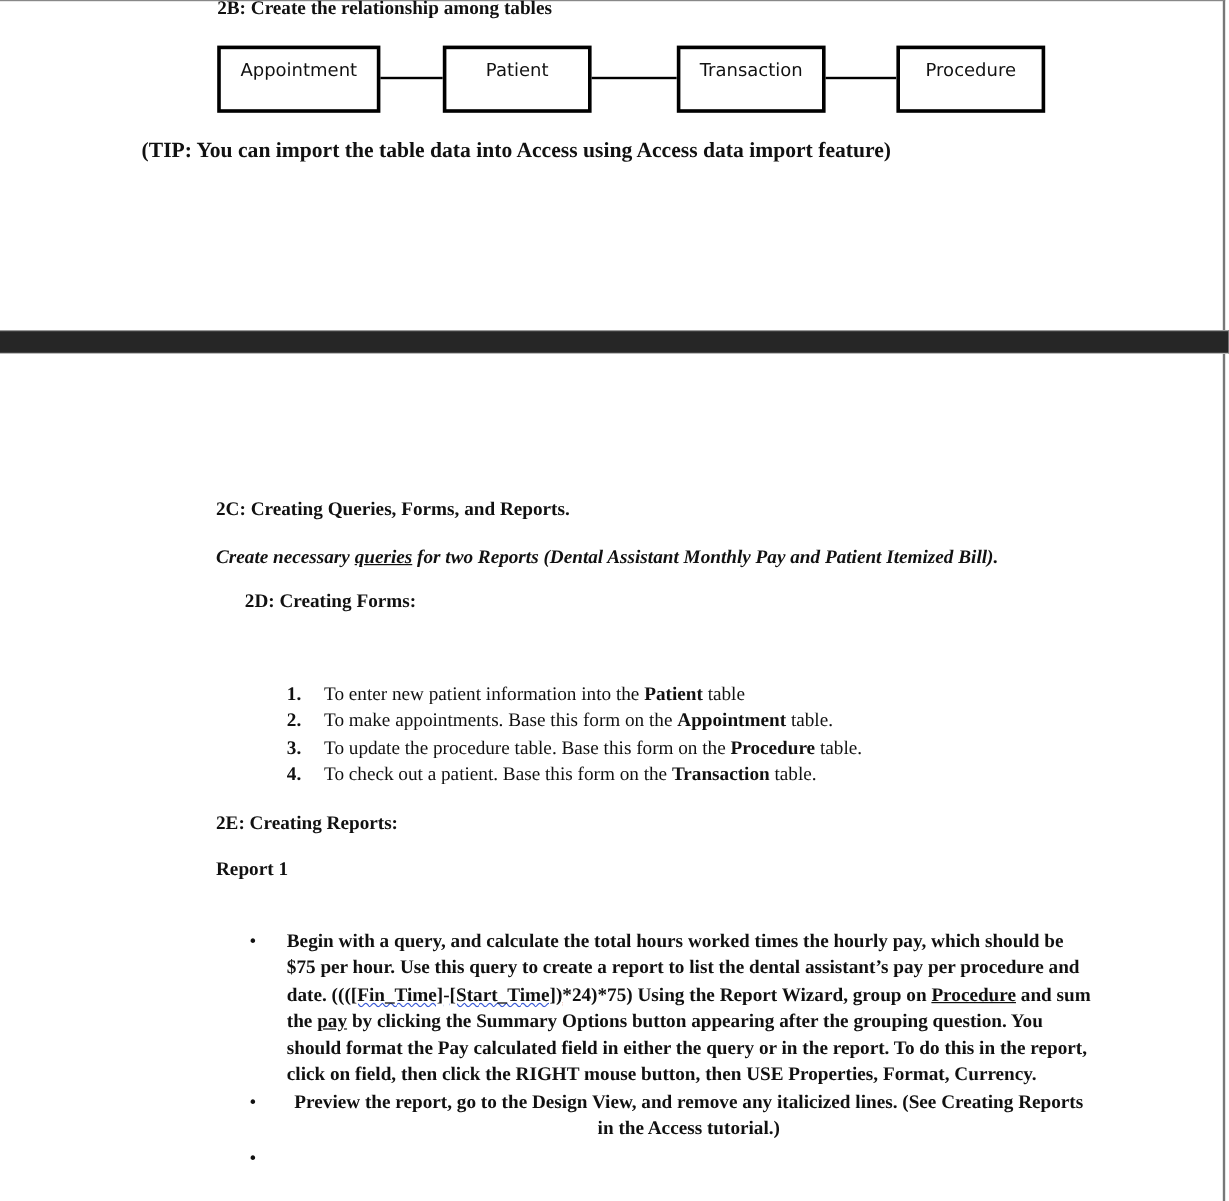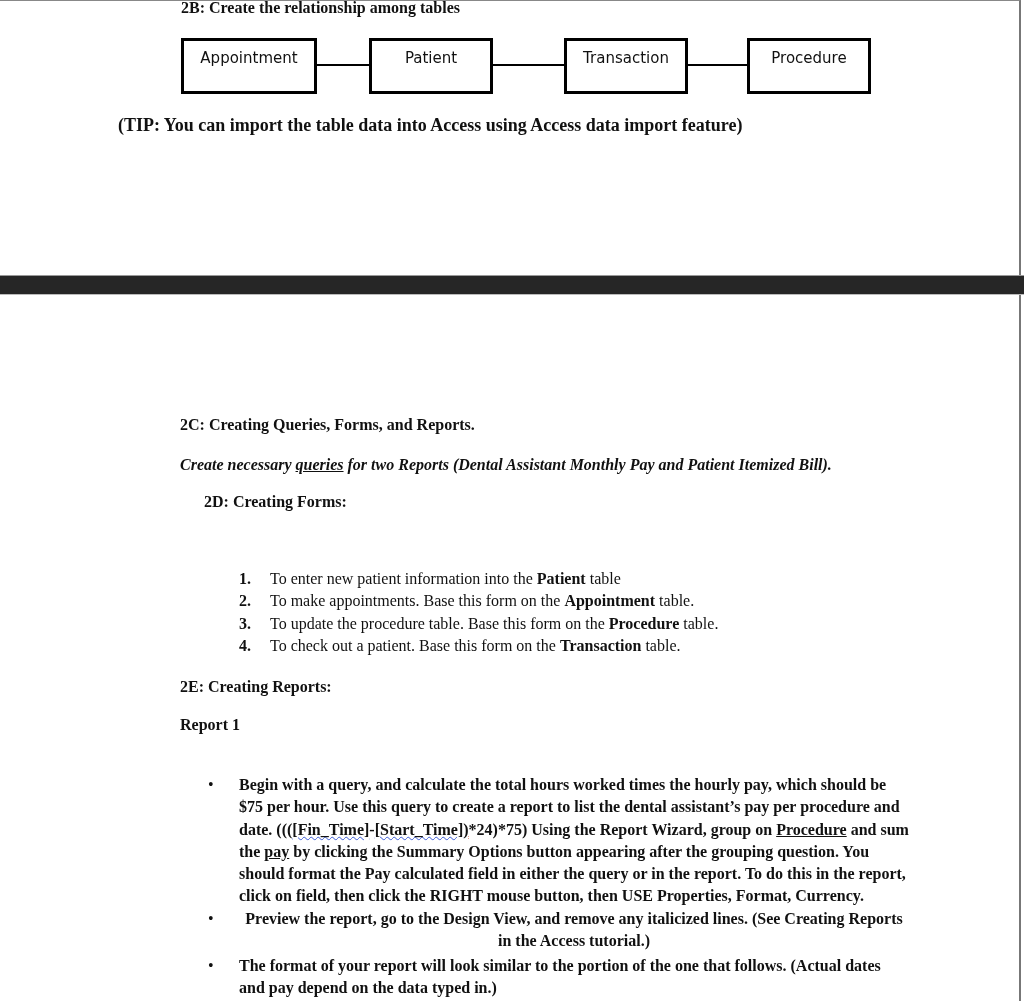--- a/index.html
+++ b/index.html
@@ -83,14 +83,13 @@
 
   <div class="bullet-dot" style="top:481px;">•</div>
   <div class="bullet-text" style="top:479px;">
     <span>Begin with a query, and calculate the total hours worked times the hourly pay, which should be $75 per hour. Use this query to create a report to list the dental assistant’s pay per procedure and date. (((</span><span class="squig">[Fin_Time]</span><span>-</span><span class="squig">[Start_Time]</span><span class="redline">)</span><span>*24)*75) Using the Report Wizard, group on </span><span class="ul">Procedure</span><span> and sum the </span><span class="ul">pay</span><span> by clicking the Summary Options button appearing after the grouping question. You should format the Pay calculated field in either the query or in the report. To do this in the report, click on field, then click the RIGHT mouse button, then USE Properties, Format, Currency.</span>
   </div>
 
   <div class="bullet-dot" style="top:615px;">•</div>
   <div class="bullet-text" style="top:613px;text-align:center;">Preview the report, go to the Design View, and remove any italicized lines. (See Creating Reports in the Access tutorial.)</div>
 
   <div class="bullet-dot" style="top:662px;">•</div>
-  <div class="bullet-text" style="top:660px;">The format of your report will look similar to the portion of the one that follows. (Actual dates and pay depend on the data typed in.)</div>
 </div>
 
 </body></html>

